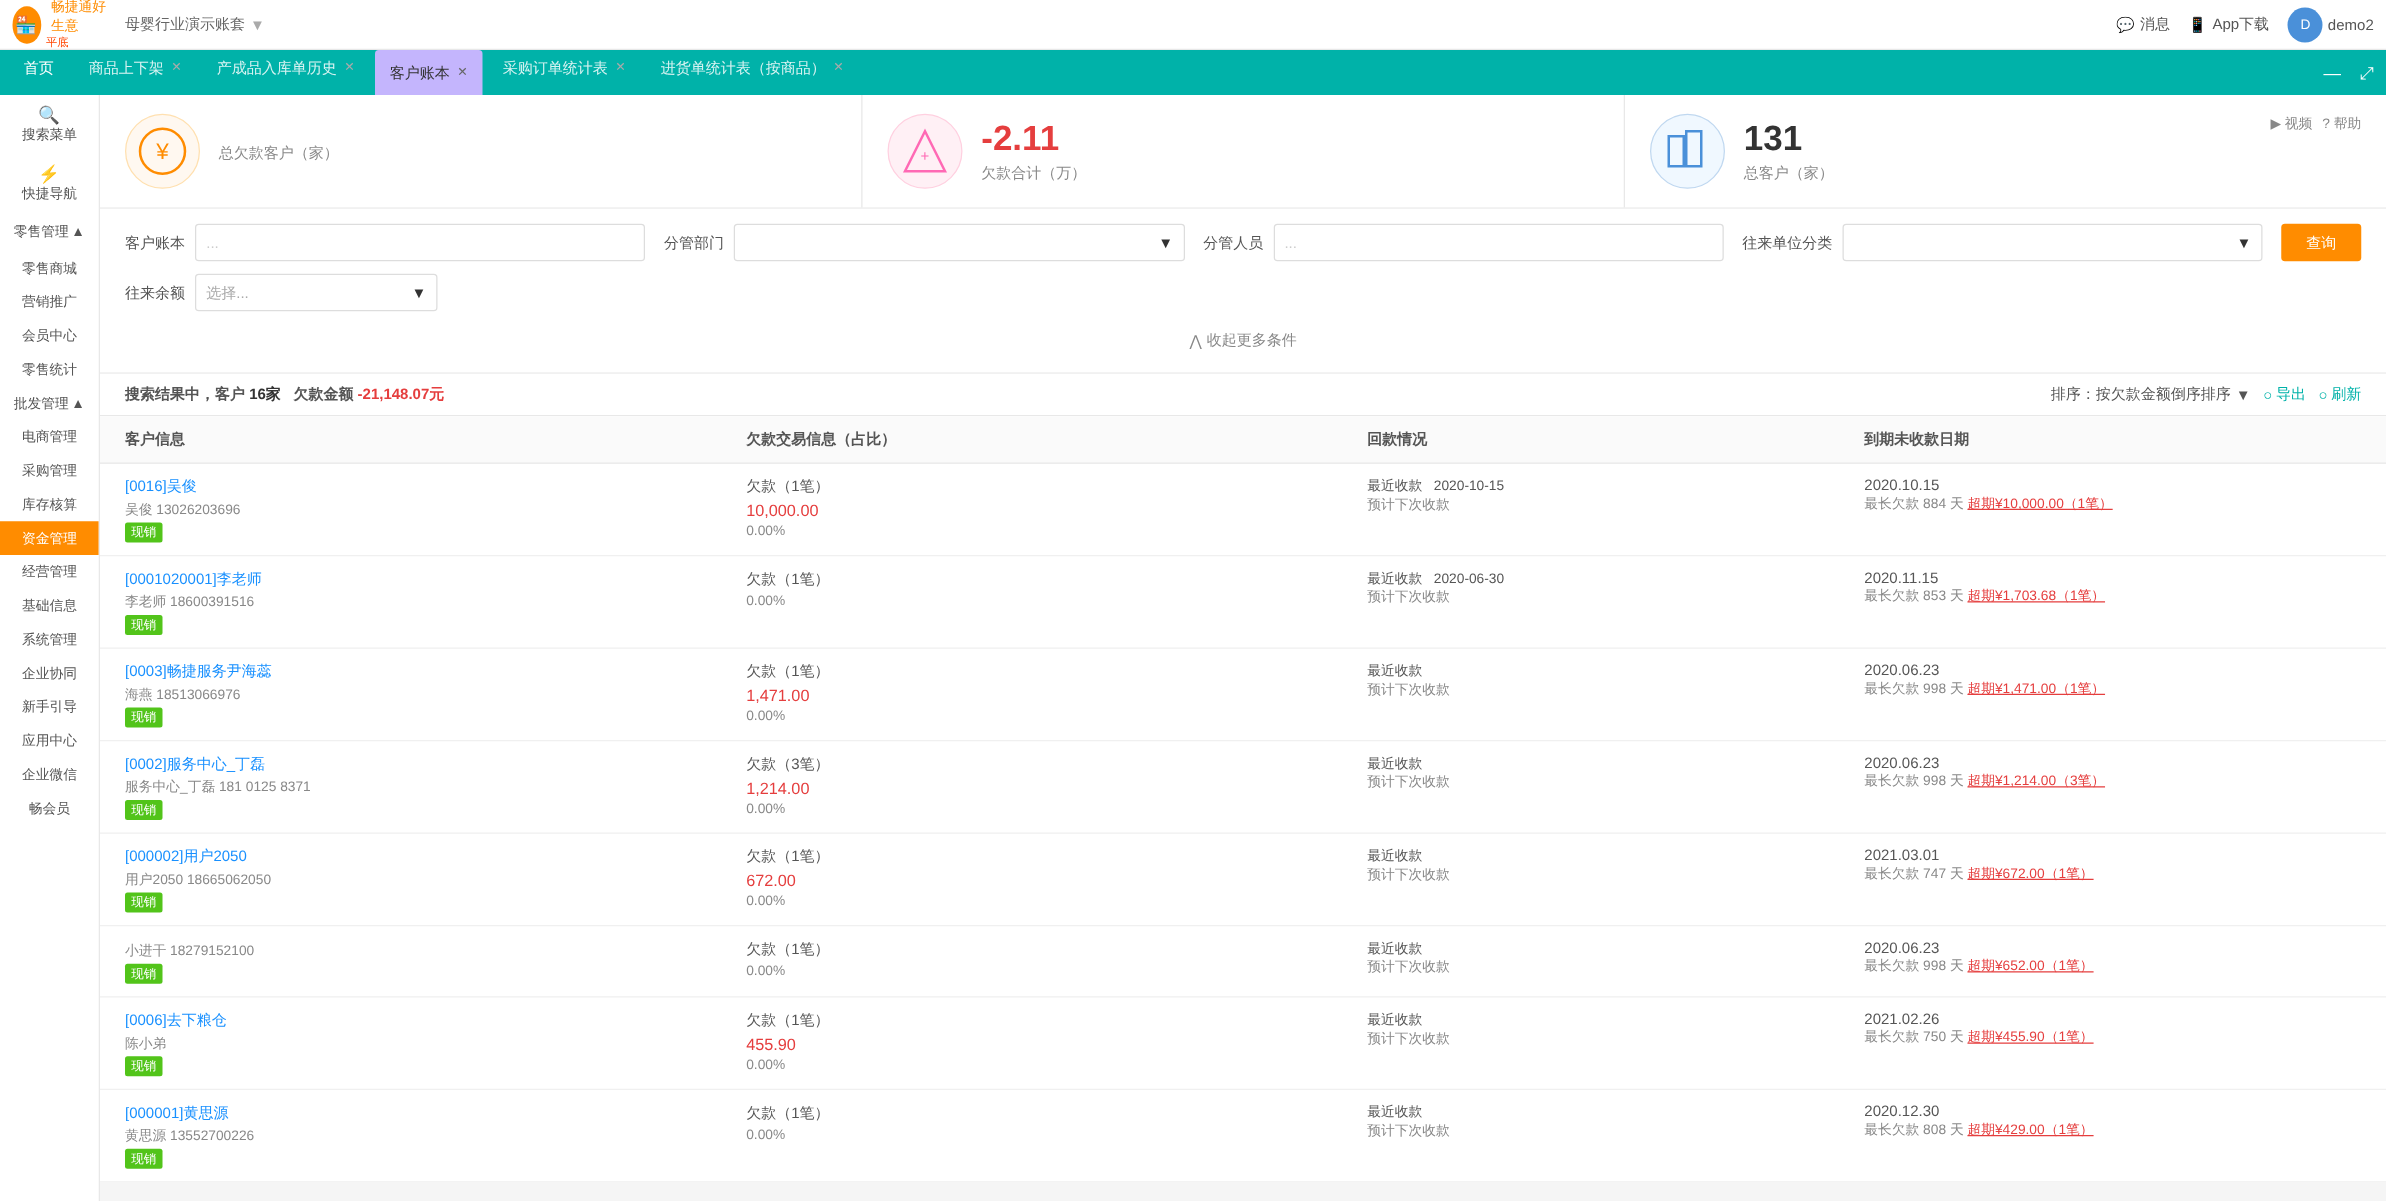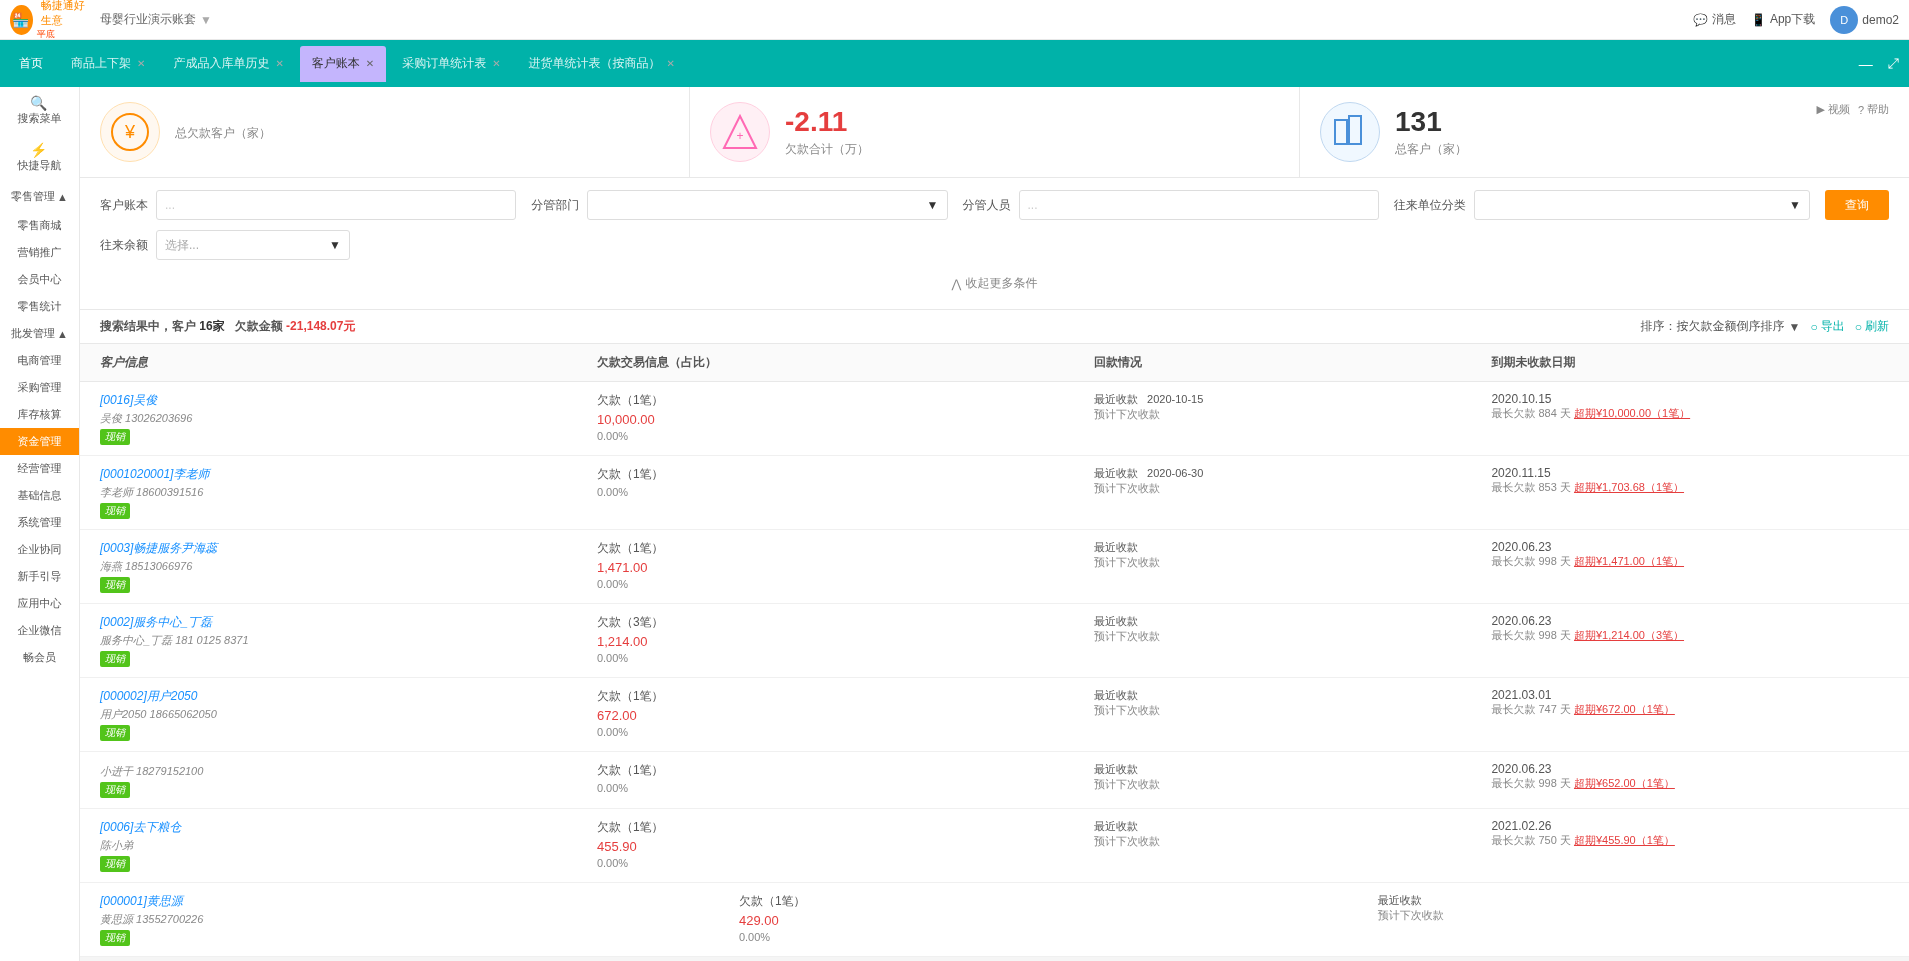--- a/index.html
+++ b/index.html
@@ -9,21 +9,21 @@
     .top-bar { display: flex; align-items: center; background: #fff; height: 40px; border-bottom: 1px solid #e8e8e8; padding: 0 10px; }
     .logo-area { display: flex; align-items: center; width: 80px; }
     .logo-icon { width: 30px; height: 30px; background: #ff8c00; border-radius: 50%; display: flex; align-items: center; justify-content: center; color: white; font-size: 14px; }
     .brand-name { font-size: 11px; color: #ff8c00; margin-left: 4px; }
     .industry-selector { display: flex; align-items: center; color: #666; font-size: 12px; margin-left: 10px; cursor: pointer; }
     .top-right { margin-left: auto; display: flex; align-items: center; gap: 15px; }
     .top-right-item { display: flex; align-items: center; gap: 4px; color: #555; font-size: 12px; cursor: pointer; }
     .avatar { width: 28px; height: 28px; border-radius: 50%; background: #4a90d9; display: flex; align-items: center; justify-content: center; color: white; font-size: 11px; }
 
     
-    .tab-bar { display: flex; align-items: center; background: #00b2a9; height: 47px; padding: 0 5px; }
+    .tab-bar { display: flex; background: #00b2a9; height: 36px; padding: 0 5px; }
     .tab { display: flex; align-items: center; padding: 0 12px; height: 28px; font-size: 12px; color: rgba(255,255,255,0.85); cursor: pointer; border-radius: 3px; margin: 0 2px; white-space: nowrap; }
     .tab.home { color: white; }
     .tab.active { background: #c4b5fd; color: #333; border-radius: 3px 3px 0 0; height: 36px; margin-top: 0; }
     .tab .close-btn { margin-left: 6px; font-size: 10px; color: #aaa; }
     .tab-actions { margin-left: auto; display: flex; align-items: center; gap: 5px; }
     .tab-action-btn { color: white; font-size: 14px; cursor: pointer; padding: 2px 5px; }
 
     
     .main-layout { display: flex; height: calc(100vh - 76px); }
     
@@ -67,21 +67,21 @@
     .results-bar { display: flex; align-items: center; justify-content: space-between; padding: 8px 20px; background: white; border-bottom: 1px solid #e8e8e8; font-size: 12px; }
     .results-info { color: #555; }
     .results-info span { font-weight: bold; }
     .results-actions { display: flex; align-items: center; gap: 10px; color: #555; }
     .sort-select { display: flex; align-items: center; gap: 4px; cursor: pointer; }
     .action-btn { display: flex; align-items: center; gap: 3px; cursor: pointer; color: #00b2a9; }
 
     
     .table-container { background: white; margin: 0; }
     .table-header { display: flex; padding: 10px 20px; background: #fafafa; border-bottom: 1px solid #e8e8e8; font-weight: bold; font-size: 12px; color: #555; }
-    .col-customer { flex: 2.5; font-style: italic; }
+    .col-customer { flex: 2.5; }
     .col-debt { flex: 2.5; }
     .col-recovery { flex: 2; }
     .col-due { flex: 2; }
     
     .table-row { display: flex; padding: 10px 20px; border-bottom: 1px solid #f0f0f0; align-items: flex-start; }
     .customer-name { color: #1890ff; font-size: 12px; cursor: pointer; text-decoration: none; }
     .customer-sub { font-size: 11px; color: #888; margin-top: 2px; }
     .tag-green { background: #52c41a; color: white; font-size: 10px; padding: 1px 5px; border-radius: 2px; display: inline-block; margin-top: 3px; }
     .debt-amount { color: #e53e3e; font-size: 13px; font-weight: 500; }
     .debt-ratio { color: #888; font-size: 11px; margin-top: 3px; }
@@ -474,25 +474,28 @@
       </div>
 
       <div class="table-row">
         <div class="col-customer">
           <div><a class="customer-name">[000001]黄思源</a></div>
           <div class="customer-sub">黄思源 13552700226</div>
           <span class="tag-green">现销</span>
         </div>
         <div class="col-debt">
           <div class="debt-count">欠款（1笔）</div>
-          <div class="debt-amount">429.00</div>
           <div class="debt-ratio">0.00%</div>
         </div>
         <div class="col-recovery">
           <div class="recovery-info">
             <div class="recovery-date">最近收款</div>
             <div class="recovery-next">预计下次收款</div>
           </div>
         </div>
+        <div class="col-due">
+          <div class="due-date">2020.12.30</div>
+          <div class="due-days">最长欠款 808 天 <a class="overdue-link">超期¥429.00（1笔）</a></div>
+        </div>
       </div>
     </div>
   </div>
 </div>
 
 </body></html>

